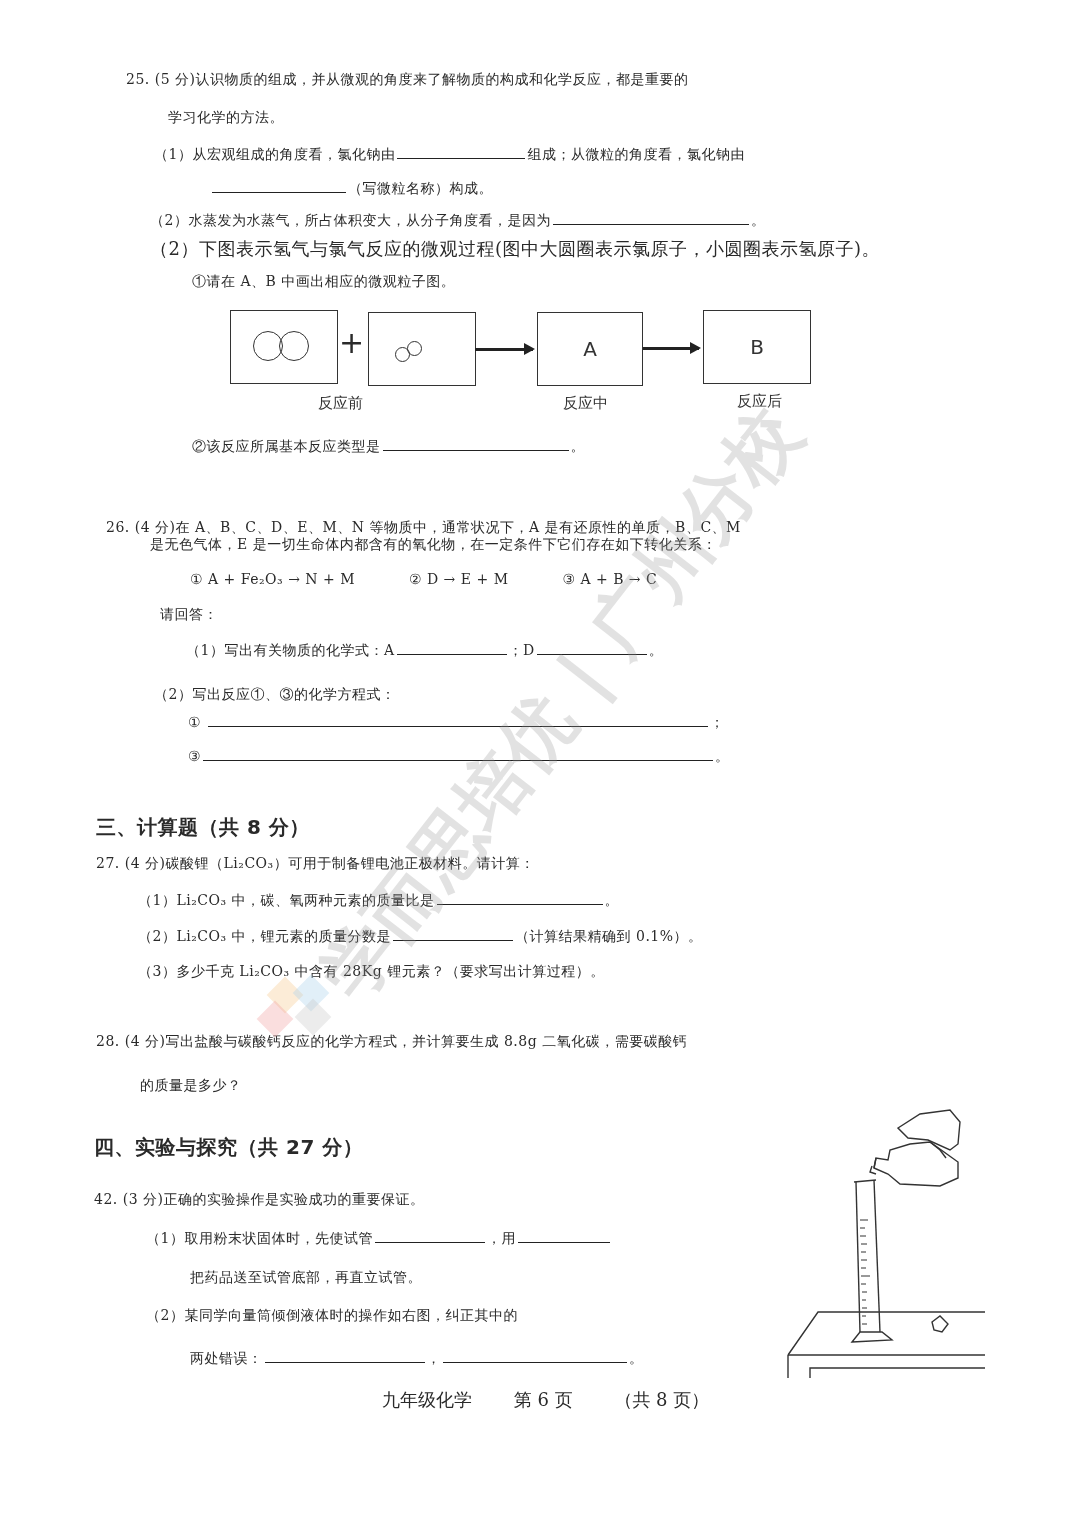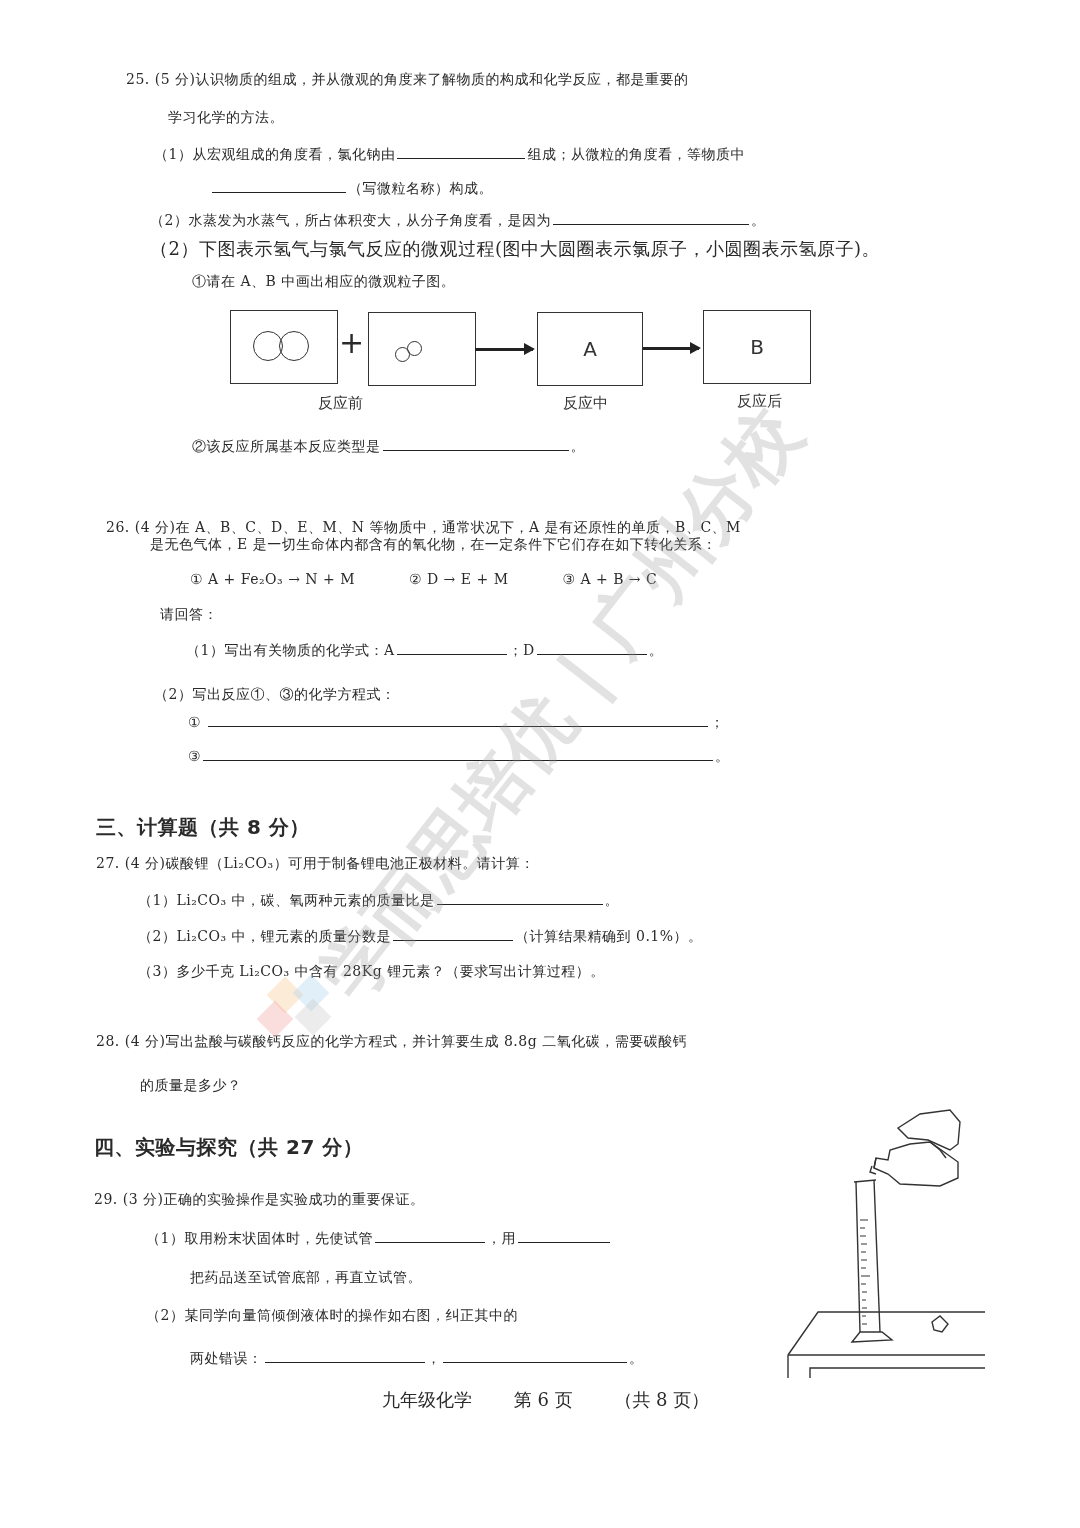--- a/index.html
+++ b/index.html
@@ -39,21 +39,21 @@
 
 <div class="page">
 
   <div class="line" style="left:126px;top:66px;">
     <span>25.</span>
     <span>(5 分)</span><span>认识物质的组成，并从微观的角度来了解物质的构成和化学反应，都是重要的</span>
   </div>
   <div class="line" style="left:168px;top:104px;">学习化学的方法。</div>
 
   <div class="line" style="left:154px;top:140px;">
-    <span>（1）从宏观组成的角度看，氯化钠由</span><span class="blank" style="width:128px;"></span><span>组成；从微粒的角度看，等物质中</span>
+    <span>（1）从宏观组成的角度看，氯化钠由</span><span class="blank" style="width:128px;"></span><span>组成；从微粒的角度看，氯化钠由</span>
   </div>
   <div class="line" style="left:210px;top:174px;">
     <span class="blank" style="width:134px;"></span><span>（写微粒名称）构成。</span>
   </div>
 
   <div class="line" style="left:150px;top:206px;">
     <span>（2）水蒸发为水蒸气，所占体积变大，从分子角度看，是因为</span><span class="blank" style="width:196px;"></span><span>。</span>
   </div>
   <div class="line" style="left:150px;top:236px;font-size:18px;">（2）下图表示氢气与氯气反应的微观过程(图中大圆圈表示氯原子，小圆圈表示氢原子)。</div>
   <div class="line" style="left:192px;top:268px;">①请在 A、B 中画出相应的微观粒子图。</div>
@@ -126,21 +126,21 @@
 
   <div class="line" style="left:96px;top:1028px;">
     <span>28.</span>
     <span>(4 分)</span><span>写出盐酸与碳酸钙反应的化学方程式，并计算要生成 8.8g 二氧化碳，需要碳酸钙</span>
   </div>
   <div class="line" style="left:140px;top:1072px;">的质量是多少？</div>
 
   <div class="line bold" style="left:94px;top:1134px;font-size:20px;">四、实验与探究（共 27 分）</div>
 
   <div class="line" style="left:94px;top:1186px;">
-    <span>29.</span>
+    <span>42.</span>
     <span>(3 分)</span><span>正确的实验操作是实验成功的重要保证。</span>
   </div>
   <div class="line" style="left:146px;top:1224px;">
     <span>（1）取用粉末状固体时，先使试管</span><span class="blank" style="width:110px;"></span><span>，用</span><span class="blank" style="width:92px;"></span>
   </div>
   <div class="line" style="left:190px;top:1264px;">把药品送至试管底部，再直立试管。</div>
   <div class="line" style="left:146px;top:1302px;">（2）某同学向量筒倾倒液体时的操作如右图，纠正其中的</div>
   <div class="line" style="left:190px;top:1344px;">
     <span>两处错误：</span><span class="blank" style="width:160px;"></span><span>，</span><span class="blank" style="width:184px;"></span><span>。</span>
   </div>

